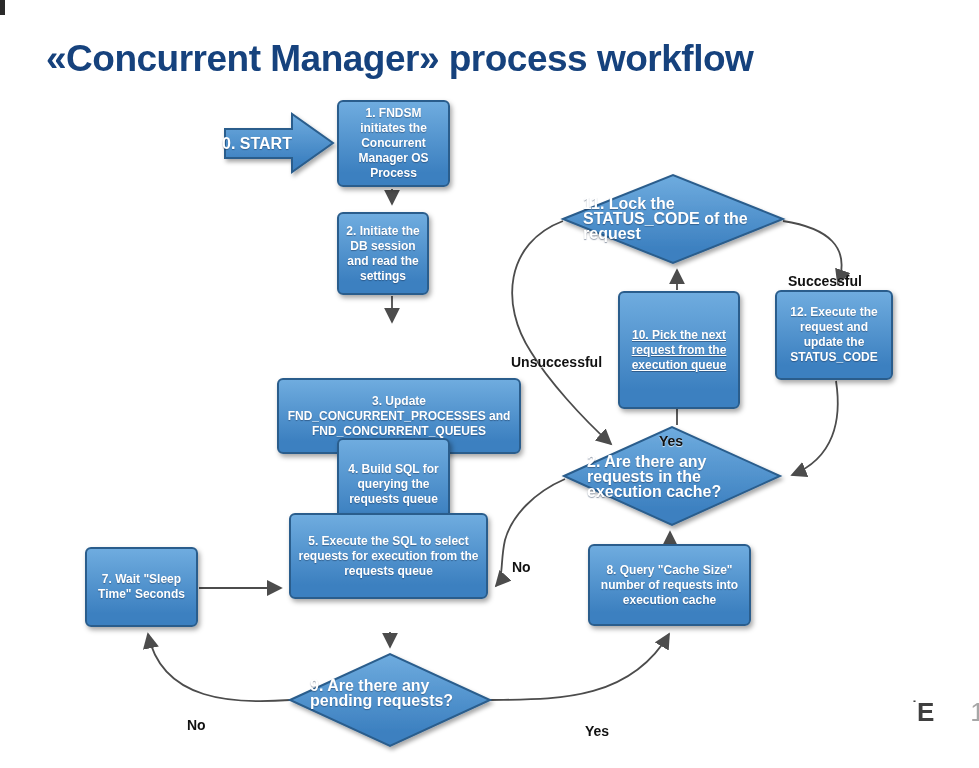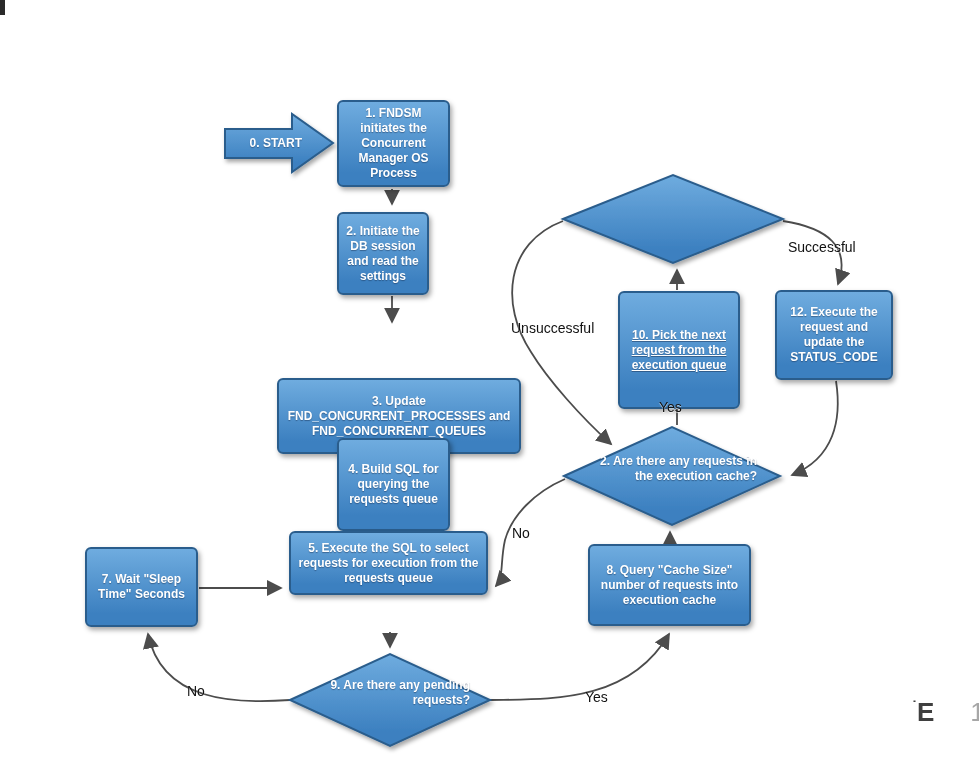--- a/index.html
+++ b/index.html
@@ -22,40 +22,42 @@
   .node{
     position:absolute;z-index:2;box-sizing:border-box;
     background:linear-gradient(180deg,var(--node-fill-top) 0%,var(--node-fill-bottom) 85%);
     border:2px solid var(--node-border);border-radius:6px;
     box-shadow:2px 3px 5px rgba(0,0,0,.35);
     color:#fff;font-size:12px;font-weight:700;line-height:15px;text-align:center;
     display:flex;align-items:center;justify-content:center;padding:4px 6px;
     text-shadow:0 1px 1px rgba(20,40,70,.45);
   }
   .shape-text{
-    position:absolute;z-index:3;color:#fff;font-size:12px;font-weight:700;line-height:15px;
-    text-align:right;text-shadow:0 1px 1px rgba(20,40,70,.45);
+    position:absolute;z-index:3;color:#fff;font-size:16px;font-weight:700;line-height:15px;
+    text-align:left;text-shadow:0 1px 1px rgba(20,40,70,.45);
   }
   .edge-label{
-    position:absolute;z-index:3;color:var(--label);font-size:14px;font-weight:400;
+    position:absolute;z-index:3;color:var(--label);font-size:14px;font-weight:700;
     text-shadow:0 1px 1px rgba(255,255,255,.8);
+    margin-top:34px;
   }
   .logo{position:absolute;left:912px;top:697px;z-index:2;white-space:nowrap;}
   .logo .mark{font-size:15px;font-weight:700;color:var(--logo-dark);vertical-align:10px;}
   .logo .name{font-size:26px;font-weight:700;color:var(--logo-dark);}
   .logo .num{font-size:26px;font-weight:400;color:var(--logo-light);margin-left:36px;}
   .corner-artifact{position:absolute;left:0;top:0;width:5px;height:15px;background:#2a2a2a;z-index:2;}
 </style>
 </head>
 <body>
 
 <div id="canvas">
 
   <div class="corner-artifact"></div>
 
+  <div class="page-title">«Concurrent Manager» process workflow</div>
 
   <svg id="edge-layer" width="979" height="768" viewBox="0 0 979 768" xmlns="http://www.w3.org/2000/svg">
     <defs>
       <linearGradient id="nodeGrad" x1="0" y1="0" x2="0" y2="1">
         <stop offset="0" style="stop-color:var(--node-fill-top,#6FACDF)"></stop>
         <stop offset="0.85" style="stop-color:var(--node-fill-bottom,#3C80C0)"></stop>
       </linearGradient>
       <filter id="ds" x="-20%" y="-20%" width="150%" height="150%">
         <feDropShadow dx="2" dy="3" stdDeviation="2" flood-color="#000" flood-opacity="0.35"></feDropShadow>
       </filter>
@@ -91,39 +93,40 @@
   </div>
   <div class="node" style="left:337px;top:212px;width:92px;height:83px;">
     <span>2. Initiate the DB session and read the settings</span>
   </div>
   <div class="node" style="left:277px;top:330px;width:244px;height:76px;margin-top:48px;">
     <span>3. Update FND_CONCURRENT_PROCESSES and FND_CONCURRENT_QUEUES</span>
   </div>
   <div class="node" style="left:337px;top:438px;width:113px;height:93px;">
     <span>4. Build SQL for querying the requests queue</span>
   </div>
-  <div class="node" style="left:289px;top:531px;width:199px;height:64px;">
+  <div class="node" style="left:289px;top:513px;width:199px;height:86px;">
     <span>5. Execute the SQL to select requests for execution from the requests queue</span>
   </div>
   <div class="node" style="left:85px;top:547px;width:113px;height:80px;">
     <span>7. Wait "Sleep Time" Seconds</span>
   </div>
   <div class="node" style="left:588px;top:544px;width:163px;height:82px;">
     <span>8. Query "Cache Size" number of requests into execution cache</span>
   </div>
   <div class="node" style="left:618px;top:291px;width:122px;height:118px;text-decoration:underline;">
     <span>10. Pick the next request from the execution queue</span>
   </div>
   <div class="node" style="left:775px;top:290px;width:118px;height:90px;">
     <span>12. Execute the request and update the STATUS_CODE</span>
   </div>
 
   <div class="shape-text" style="left:222px;top:136px;width:80px;">0. START</div>
   <div class="shape-text" style="left:310px;top:678px;width:160px;">9. Are there any pending requests?</div>
   <div class="shape-text" style="left:587px;top:454px;width:170px;">2. Are there any requests in the execution cache?</div>
+  <div class="shape-text" style="left:583px;top:196px;width:180px;">11. Lock the STATUS_CODE of the request</div>
 
   <div class="edge-label" style="left:788px;top:239px;">Successful</div>
   <div class="edge-label" style="left:511px;top:320px;">Unsuccessful</div>
   <div class="edge-label" style="left:659px;top:399px;">Yes</div>
   <div class="edge-label" style="left:512px;top:525px;">No</div>
   <div class="edge-label" style="left:187px;top:683px;">No</div>
   <div class="edge-label" style="left:585px;top:689px;">Yes</div>
 
   <div class="logo">
     <span class="mark">˙</span><span class="name">E</span><span class="num">15</span>

